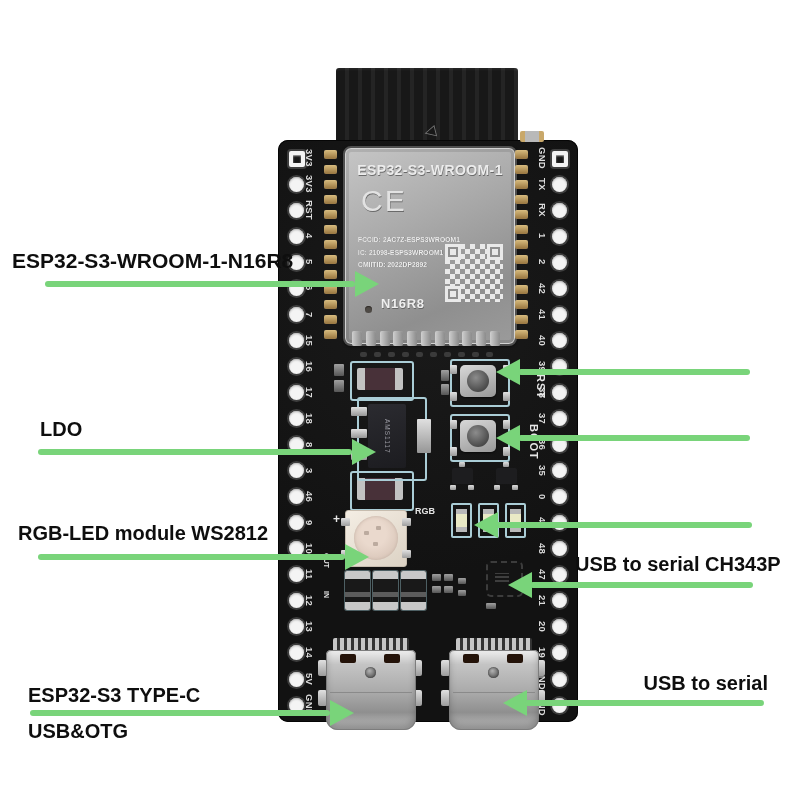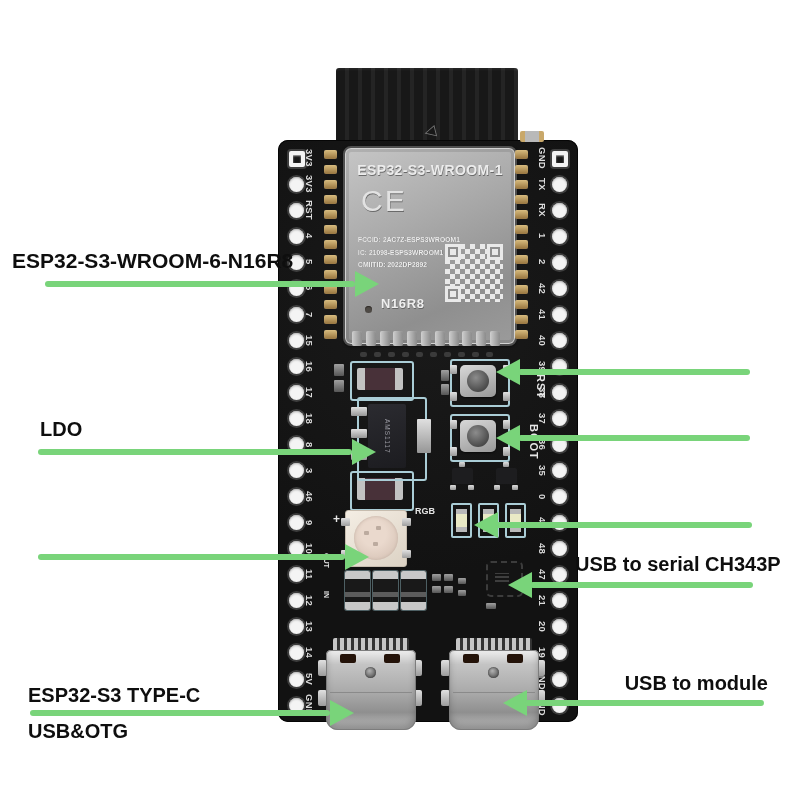--- a/index.html
+++ b/index.html
@@ -387,28 +387,29 @@
   <div class="usb-tab" style="left:441px;top:660px"></div>
   <div class="usb-tab" style="left:441px;top:690px"></div>
   <div class="usb-tab" style="left:536px;top:660px"></div>
   <div class="usb-tab" style="left:536px;top:690px"></div>
   <div class="usb-body" style="left:449px;top:650px">
     <div class="usb-slot" style="left:14px;top:4px"></div>
     <div class="usb-slot" style="left:58px;top:4px"></div>
     <div class="usb-screw" style="left:39px;top:17px"></div>
   </div>
 
-  <div class="ann-label" style="left:12px;top:249px;font-size:21px">ESP32-S3-WROOM-6-N16R8</div>
+  <div class="ann-label" style="left:12px;top:249px;font-size:21px">ESP32-S3-WROOM-1-N16R8</div>
   <div class="ann-line" style="left:45px;top:281px;width:310px"></div>
   <div class="ann-head-r" style="left:355px;top:271px"></div>
 
   <div class="ann-label" style="left:40px;top:418px">LDO</div>
   <div class="ann-line" style="left:38px;top:449px;width:314px"></div>
   <div class="ann-head-r" style="left:352px;top:439px"></div>
 
+  <div class="ann-label" style="left:18px;top:522px">RGB-LED module WS2812</div>
   <div class="ann-line" style="left:38px;top:554px;width:307px"></div>
   <div class="ann-head-r" style="left:345px;top:544px"></div>
 
   <div class="ann-label" style="left:28px;top:684px">ESP32-S3 TYPE-C</div>
   <div class="ann-line" style="left:30px;top:710px;width:300px"></div>
   <div class="ann-head-r" style="left:330px;top:700px"></div>
   <div class="ann-label" style="left:28px;top:720px">USB&amp;OTG</div>
 
   <div class="ann-head-l" style="left:496px;top:359px"></div>
   <div class="ann-line" style="left:518px;top:369px;width:232px"></div>
@@ -416,17 +417,17 @@
   <div class="ann-head-l" style="left:496px;top:425px"></div>
   <div class="ann-line" style="left:518px;top:435px;width:232px"></div>
 
   <div class="ann-head-l" style="left:474px;top:512px"></div>
   <div class="ann-line" style="left:496px;top:522px;width:256px"></div>
 
   <div class="ann-label" style="left:575px;top:553px">USB to serial CH343P</div>
   <div class="ann-head-l" style="left:508px;top:572px"></div>
   <div class="ann-line" style="left:530px;top:582px;width:223px"></div>
 
-  <div class="ann-label ta-r" style="left:556px;top:672px;width:212px">USB to module</div>
+  <div class="ann-label ta-r" style="left:556px;top:672px;width:212px">USB to serial</div>
   <div class="ann-head-l" style="left:503px;top:690px"></div>
   <div class="ann-line" style="left:525px;top:700px;width:239px"></div>
 
 </div>
 
 </body></html>

